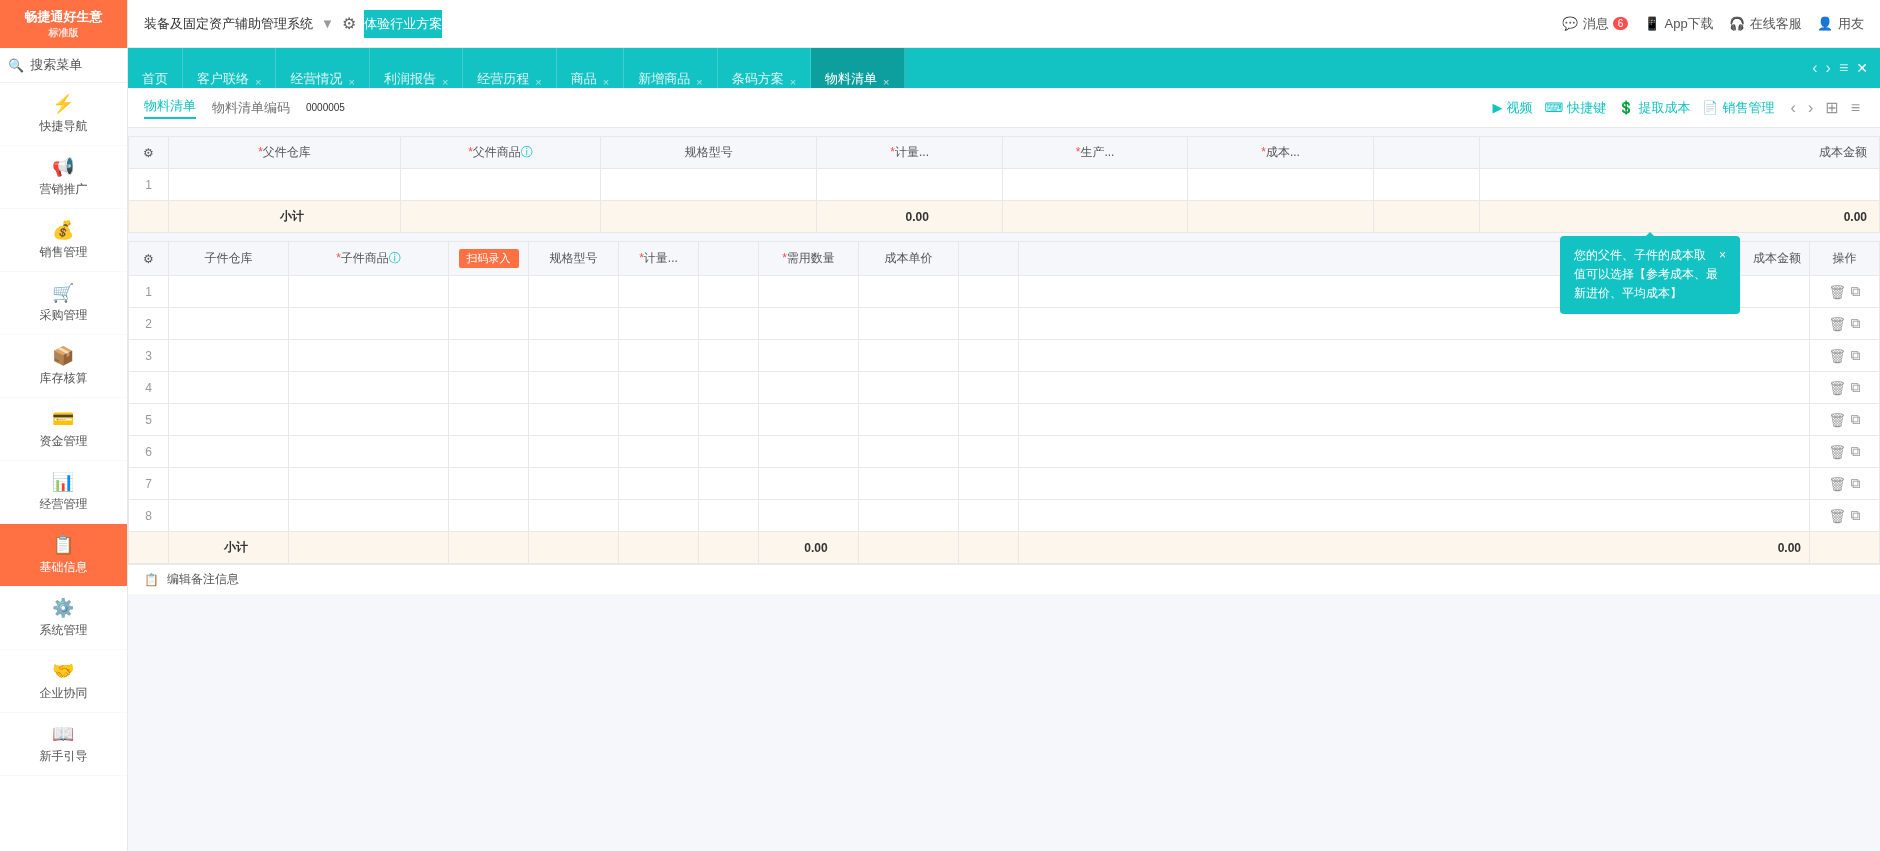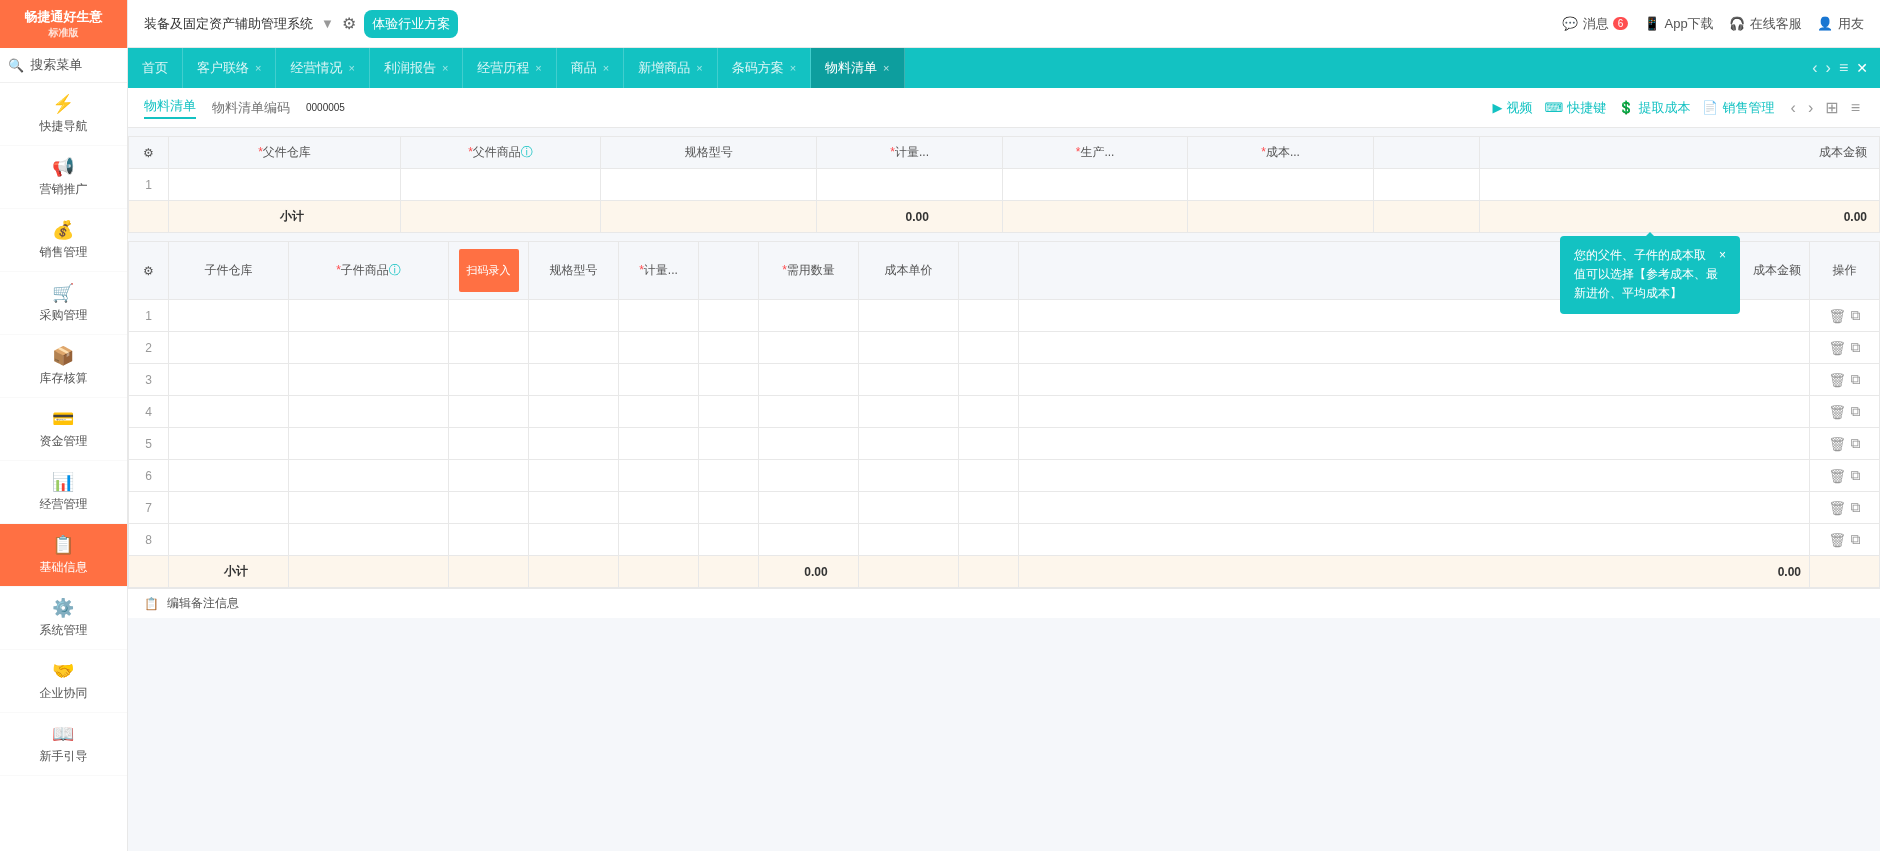--- a/index.html
+++ b/index.html
@@ -64,44 +64,44 @@
       align-items: center;
       padding: 0 16px;
       border-bottom: 1px solid #e8e8e8;
       justify-content: space-between;
     }
     .topbar-left { display: flex; align-items: center; gap: 8px; color: #333; font-size: 13px; }
     .topbar-btn {
       background: #13c2c2;
       color: #fff;
       border: none;
-      padding: 5px 8px;
-      border-radius: 8px;
+      padding: 5px 0;
+      border-radius: 0;
       cursor: pointer;
       font-size: 13px;
     }
     .gear-icon { color: #666; font-size: 16px; cursor: pointer; }
     .topbar-right { display: flex; align-items: center; gap: 16px; color: #555; font-size: 13px; }
     .topbar-right-item { display: flex; align-items: center; gap: 4px; cursor: pointer; }
     .badge { background: #ff4d4f; color: #fff; border-radius: 10px; font-size: 10px; padding: 1px 5px; }
 
     
     .nav-tabs {
       background: #13c2c2;
       display: flex;
       align-items: center;
       height: 40px;
       padding: 0 0;
       overflow: hidden;
     }
     .nav-tab {
-      padding: 12px 14px;
+      padding: 0 14px;
       height: 40px;
       display: flex;
-      align-items: center;
+      align-items: flex-end;
       color: rgba(255,255,255,0.85);
       cursor: pointer;
       font-size: 13px;
       white-space: nowrap;
       border-right: 1px solid rgba(255,255,255,0.2);
     }
     .nav-tab.active { background: #0d9e9e; color: #fff; font-weight: 500; }
     .nav-tab .close-x { margin-left: 6px; font-size: 11px; opacity: 0.7; }
 
     
@@ -169,21 +169,21 @@
       font-weight: bold;
       padding-left: 23px;
     }
     .data-table .row-num { color: #999; width: 40px; }
     .data-table .required { color: #ff4d4f; }
     .th-settings { width: 40px; background: #f5f7fa; }
     .scan-btn {
       background: #ff7043;
       color: #fff;
       border: none;
-      padding: 14px 8px;
+      padding: 2px 8px;
       border-radius: 2px;
       font-size: 11px;
       cursor: pointer;
     }
     .action-icons { display: flex; align-items: center; justify-content: center; gap: 4px; }
     .action-icon { color: #999; font-size: 14px; cursor: pointer; }
 
     
     .tooltip-box {
       position: absolute;

